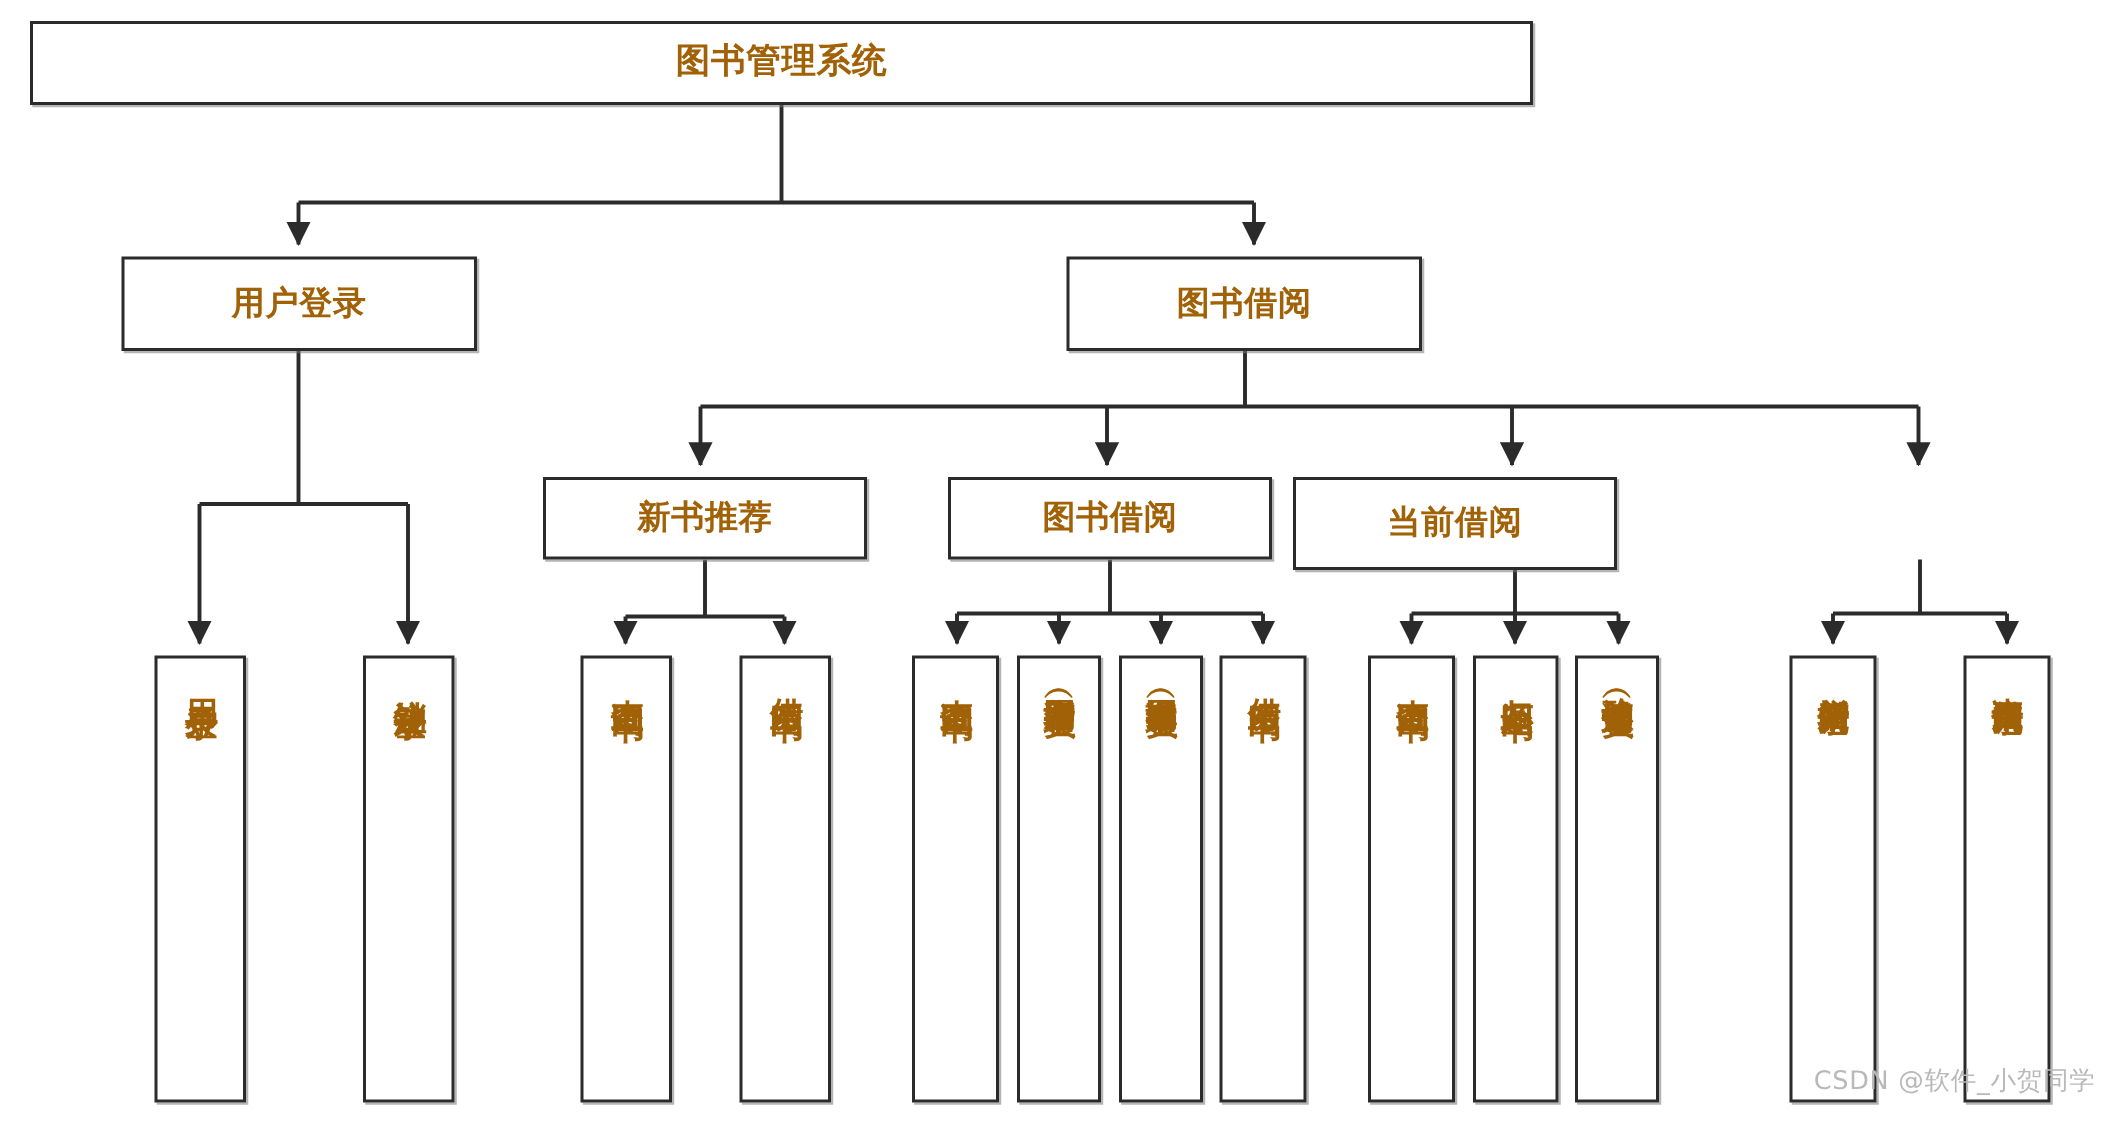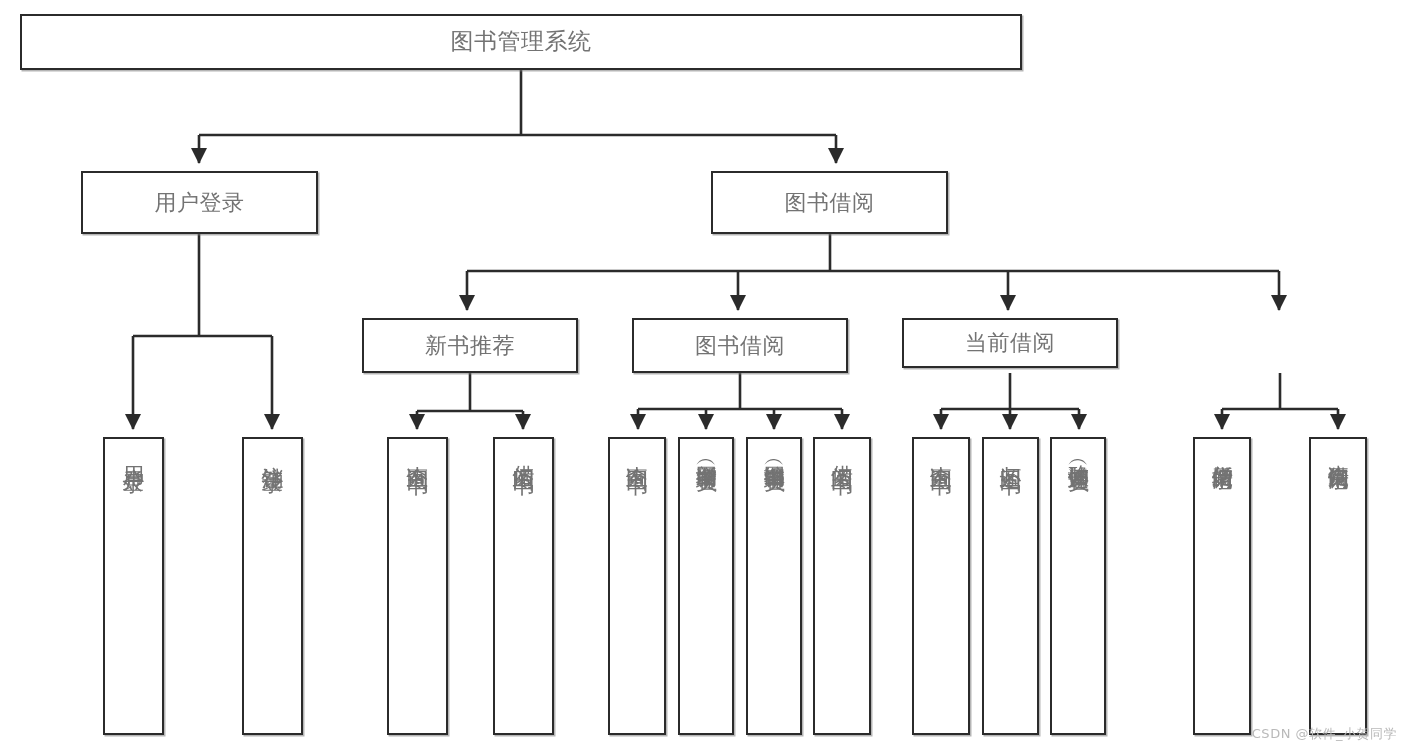--- a/index.html
+++ b/index.html
@@ -26,22 +26,23 @@
     pointer-events: none;
   }
   .node {
     position: absolute;
     box-sizing: border-box;
     background: #ffffff;
     border: 2.2px solid #2b2b2b;
     display: flex;
     align-items: center;
     justify-content: center;
-    color: #737373;
+    color: #a16207;
     box-shadow: 1.5px 1.5px 0 0 rgba(120,120,120,0.55);
+    font-weight: bold;
   }
   .node .lbl {
     display: block;
     text-align: center;
     line-height: 1.18;
     letter-spacing: 0.5px;
   }
   .node.horizontal .lbl {
     font-size: 22px;
     white-space: nowrap;
@@ -61,22 +62,22 @@
     letter-spacing: 2.5px;
     line-height: 1.0;
   }
   .node.vertical.tight .lbl {
     font-size: 21px;
     letter-spacing: 1px;
   }
   #watermark {
     position: absolute;
     right: 8px;
-    bottom: 4px;
-    font-size: 13px;
+    bottom: 15px;
+    font-size: 17px;
     color: #b9b9b9;
     letter-spacing: 0.5px;
     white-space: nowrap;
     font-family: "DejaVu Sans", "Liberation Sans", sans-serif;
   }
 </style>
 </head>
 <body>
 
 <div id="canvas">
@@ -141,21 +142,21 @@
   <div class="node horizontal" style="left:711px; top:171px; width:237px; height:63px;">
     <span class="lbl">图书借阅</span>
   </div>
 
   <div class="node horizontal" style="left:632px; top:318px; width:216px; height:55px;">
     <span class="lbl">图书借阅</span>
   </div>
   <div class="node horizontal" style="left:362px; top:318px; width:216px; height:55px;">
     <span class="lbl">新书推荐</span>
   </div>
-  <div class="node horizontal" style="left:902px; top:318px; width:216px; height:50px;">
+  <div class="node horizontal" style="left:862px; top:318px; width:216px; height:62px;">
     <span class="lbl">当前借阅</span>
   </div>
 
   <div class="node vertical" style="left:103px; top:437px; width:61px; height:298px;">
     <span class="lbl">用户登录</span>
   </div>
   <div class="node vertical" style="left:242px; top:437px; width:61px; height:298px;">
     <span class="lbl">注销登录</span>
   </div>
 

